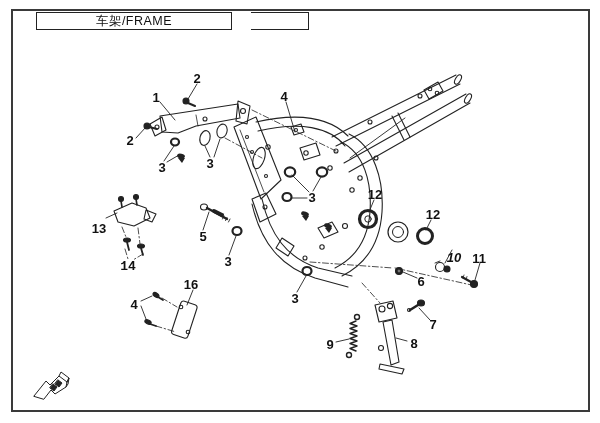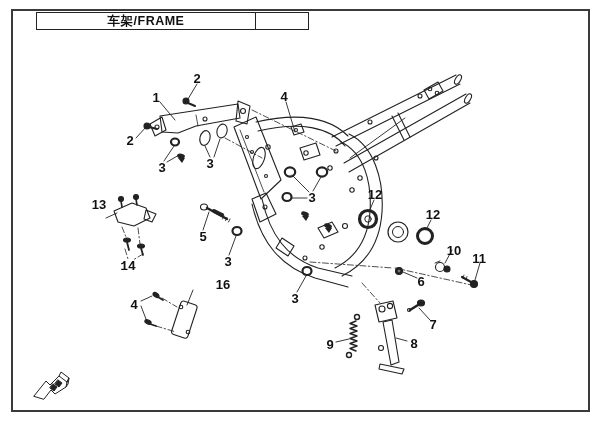--- a/index.html
+++ b/index.html
@@ -1,22 +1,22 @@
 <!DOCTYPE html>
 <html><head>
 <meta charset="utf-8">
 <style>
   html,body{margin:0;padding:0;background:#fff;}
   .page{position:relative;width:600px;height:423px;background:#fff;overflow:hidden;
         font-family:"Liberation Sans",sans-serif;}
   .outer-border{position:absolute;left:11px;top:9px;width:579px;height:403px;
         border:2px solid #3a3a3a;box-sizing:border-box;}
-  .title-cell{position:absolute;left:36px;top:12px;width:220px;height:18px;
+  .title-cell{position:absolute;left:36px;top:12px;width:196px;height:18px;
         border:1.5px solid #222;box-sizing:border-box;display:flex;align-items:center;
-        justify-content:center;font-size:12.5px;font-weight:bold;color:#111;letter-spacing:.5px;}
+        justify-content:center;font-size:12.5px;font-weight:normal;color:#111;letter-spacing:.5px;}
   .title-cell2{position:absolute;left:250.5px;top:12px;width:58px;height:18px;
         border:1.5px solid #222;border-left:none;box-sizing:border-box;}
   svg.diagram{position:absolute;left:0;top:0;}
   .callout-layer{position:absolute;left:0;top:0;width:600px;height:423px;pointer-events:none;}
   .callout{position:absolute;transform:translate(-50%,-50%);font-size:13px;font-weight:bold;
         color:#111;line-height:1;}
 </style>
 </head>
 <body>
 
@@ -250,27 +250,27 @@
   <div class="callout-layer">
       <span class="callout" style="left: 156px; top: 97px;">1</span>
       <span class="callout" style="left: 197px; top: 78px;">2</span>
       <span class="callout" style="left: 130px; top: 140px;">2</span>
       <span class="callout" style="left: 162px; top: 167px;">3</span>
       <span class="callout" style="left: 210px; top: 163px;">3</span>
       <span class="callout" style="left: 284px; top: 96px;">4</span>
       <span class="callout" style="left: 312px; top: 197px;">3</span>
       <span class="callout" style="left: 203px; top: 236px;">5</span>
       <span class="callout" style="left: 228px; top: 261px;">3</span>
-      <span class="callout" style="left: 99px; top: 204px;">13</span>
+      <span class="callout" style="left: 99px; top: 228px;">13</span>
       <span class="callout" style="left: 128px; top: 266px; font-family: Liberation Mono, monospace;">14</span>
       <span class="callout" style="left: 134px; top: 304px;">4</span>
-      <span class="callout" style="left: 191px; top: 284px; margin-left: 32px;">16</span>
+      <span class="callout" style="left: 191px; top: 284px;">16</span>
       <span class="callout" style="left: 295px; top: 298px;">3</span>
       <span class="callout" style="left: 330px; top: 344px;">9</span>
       <span class="callout" style="left: 414px; top: 343px;">8</span>
       <span class="callout" style="left: 433px; top: 324px;">7</span>
       <span class="callout" style="left: 421px; top: 281px;">6</span>
-      <span class="callout" style="left: 454px; top: 250px;">10</span>
+      <span class="callout" style="left: 454px; top: 257px; font-style: italic;">10</span>
       <span class="callout" style="left: 479px; top: 258px;">11</span>
       <span class="callout" style="left: 375px; top: 194px;">12</span>
       <span class="callout" style="left: 433px; top: 214px;">12</span>
     </div>
 </div>
 
 </body></html>

